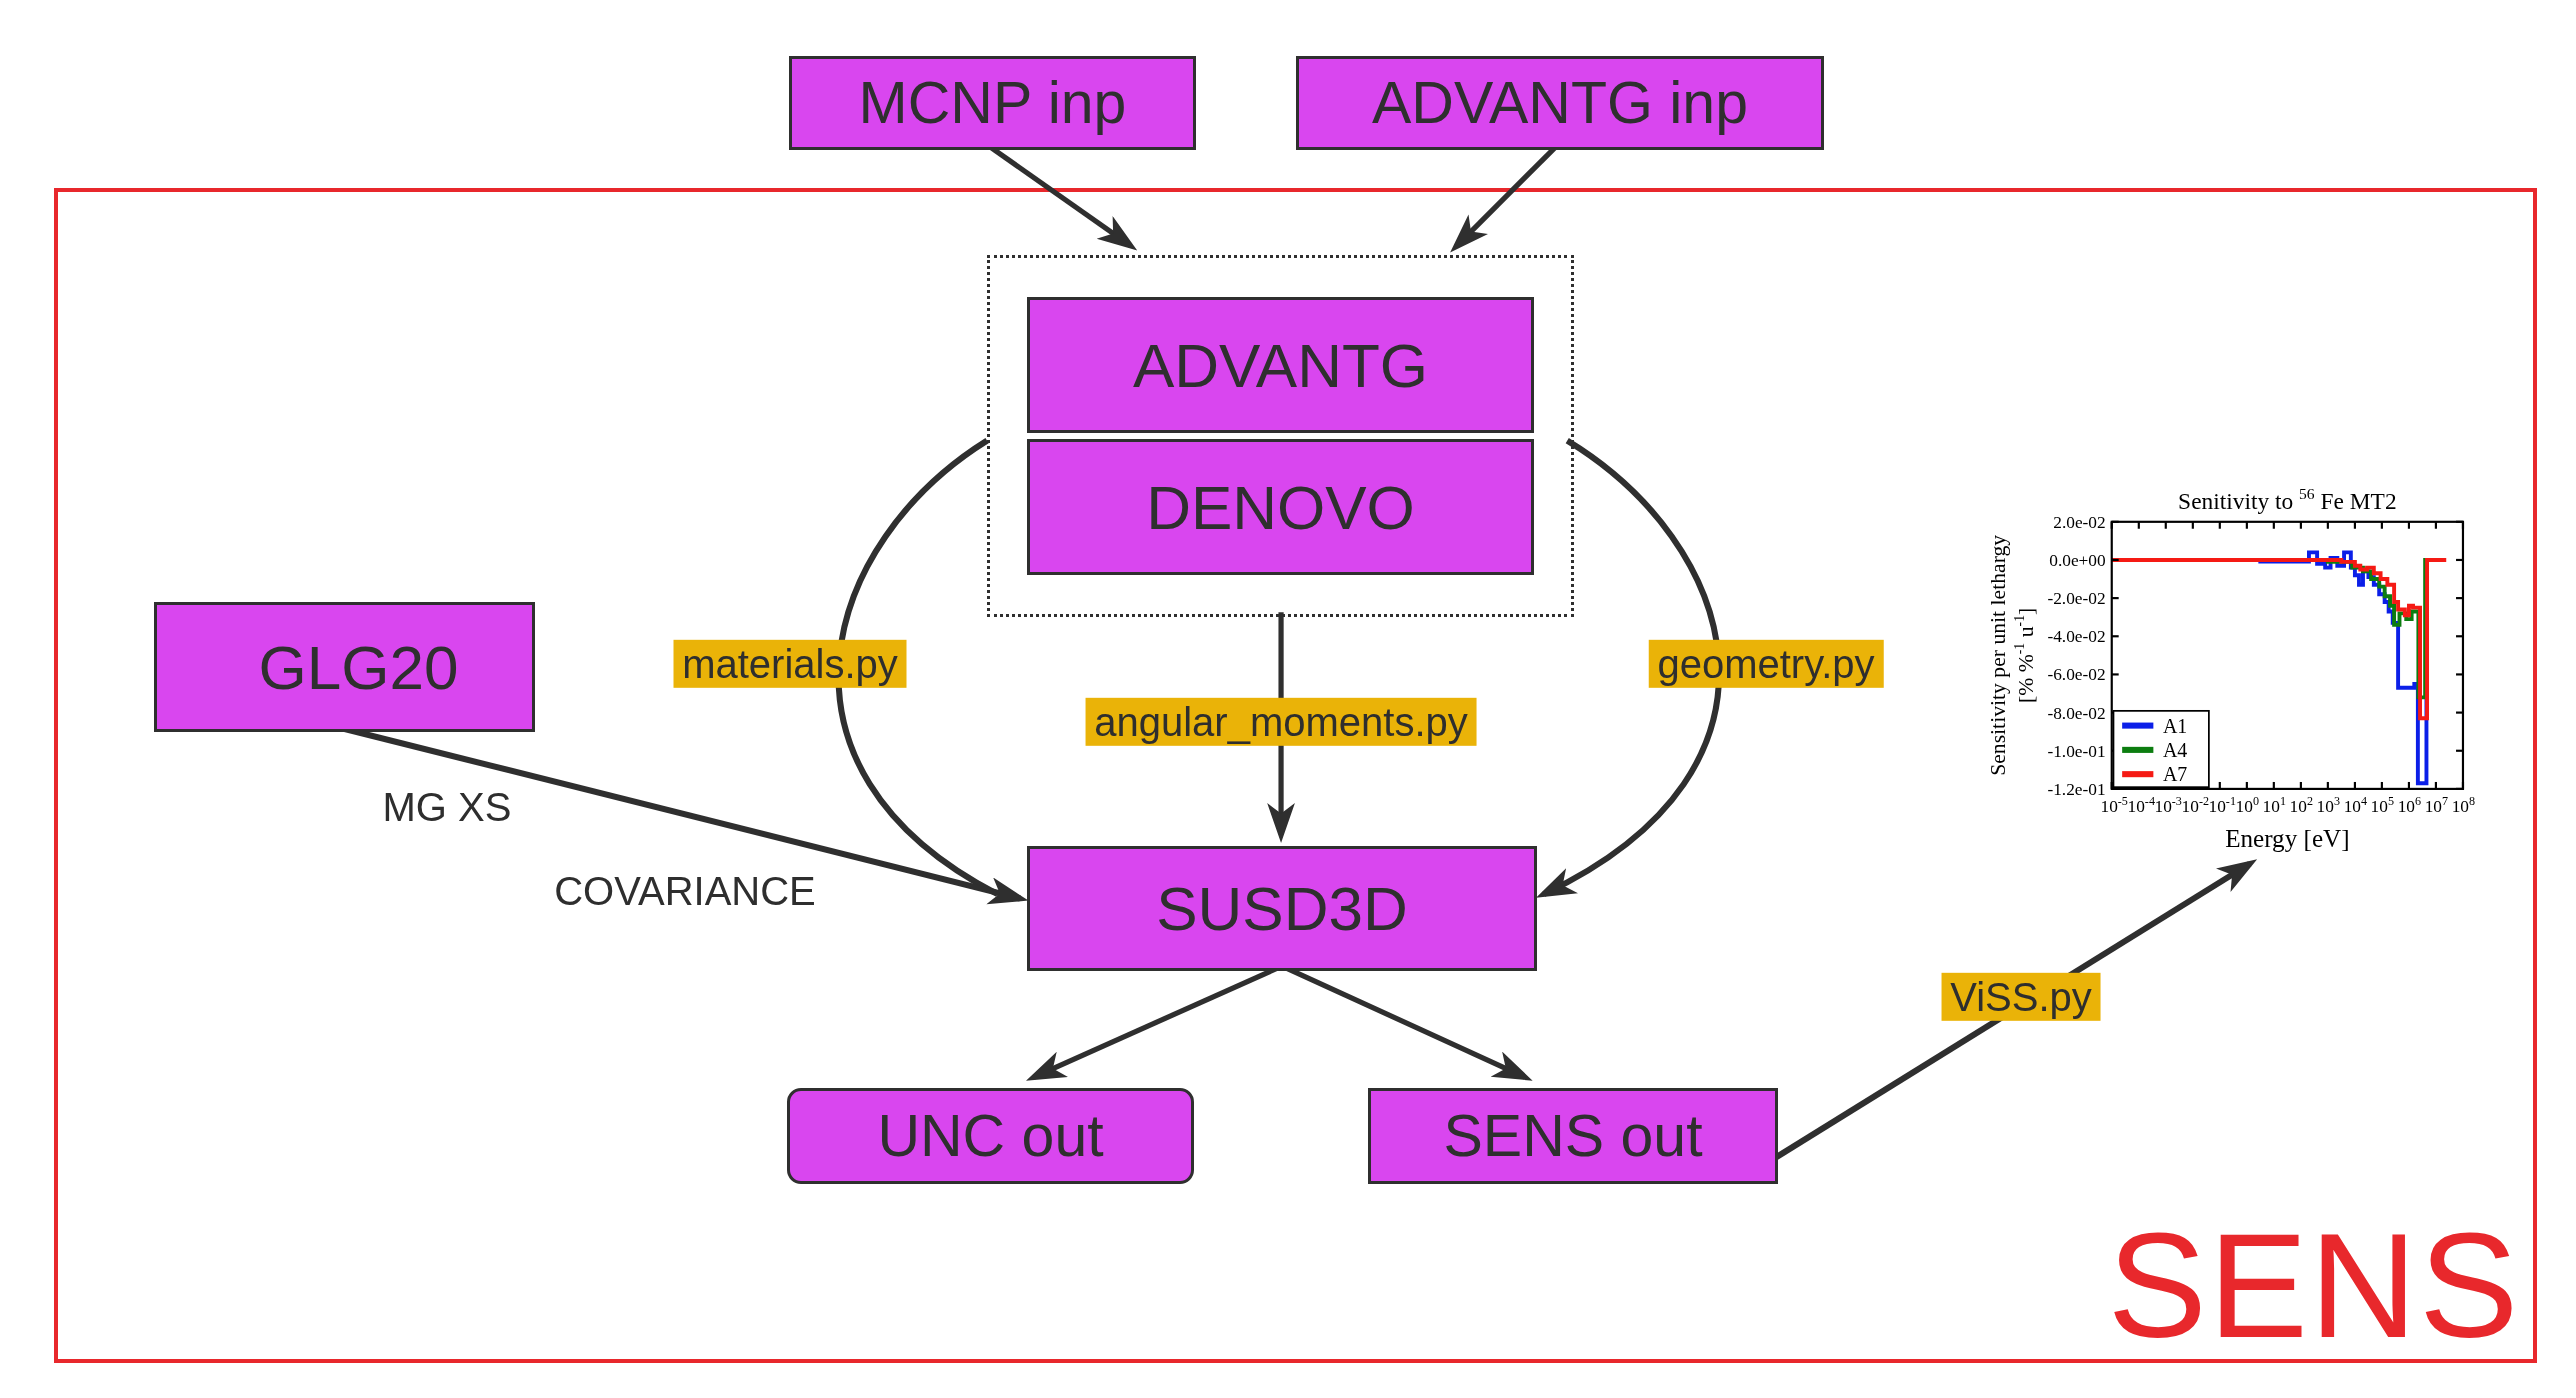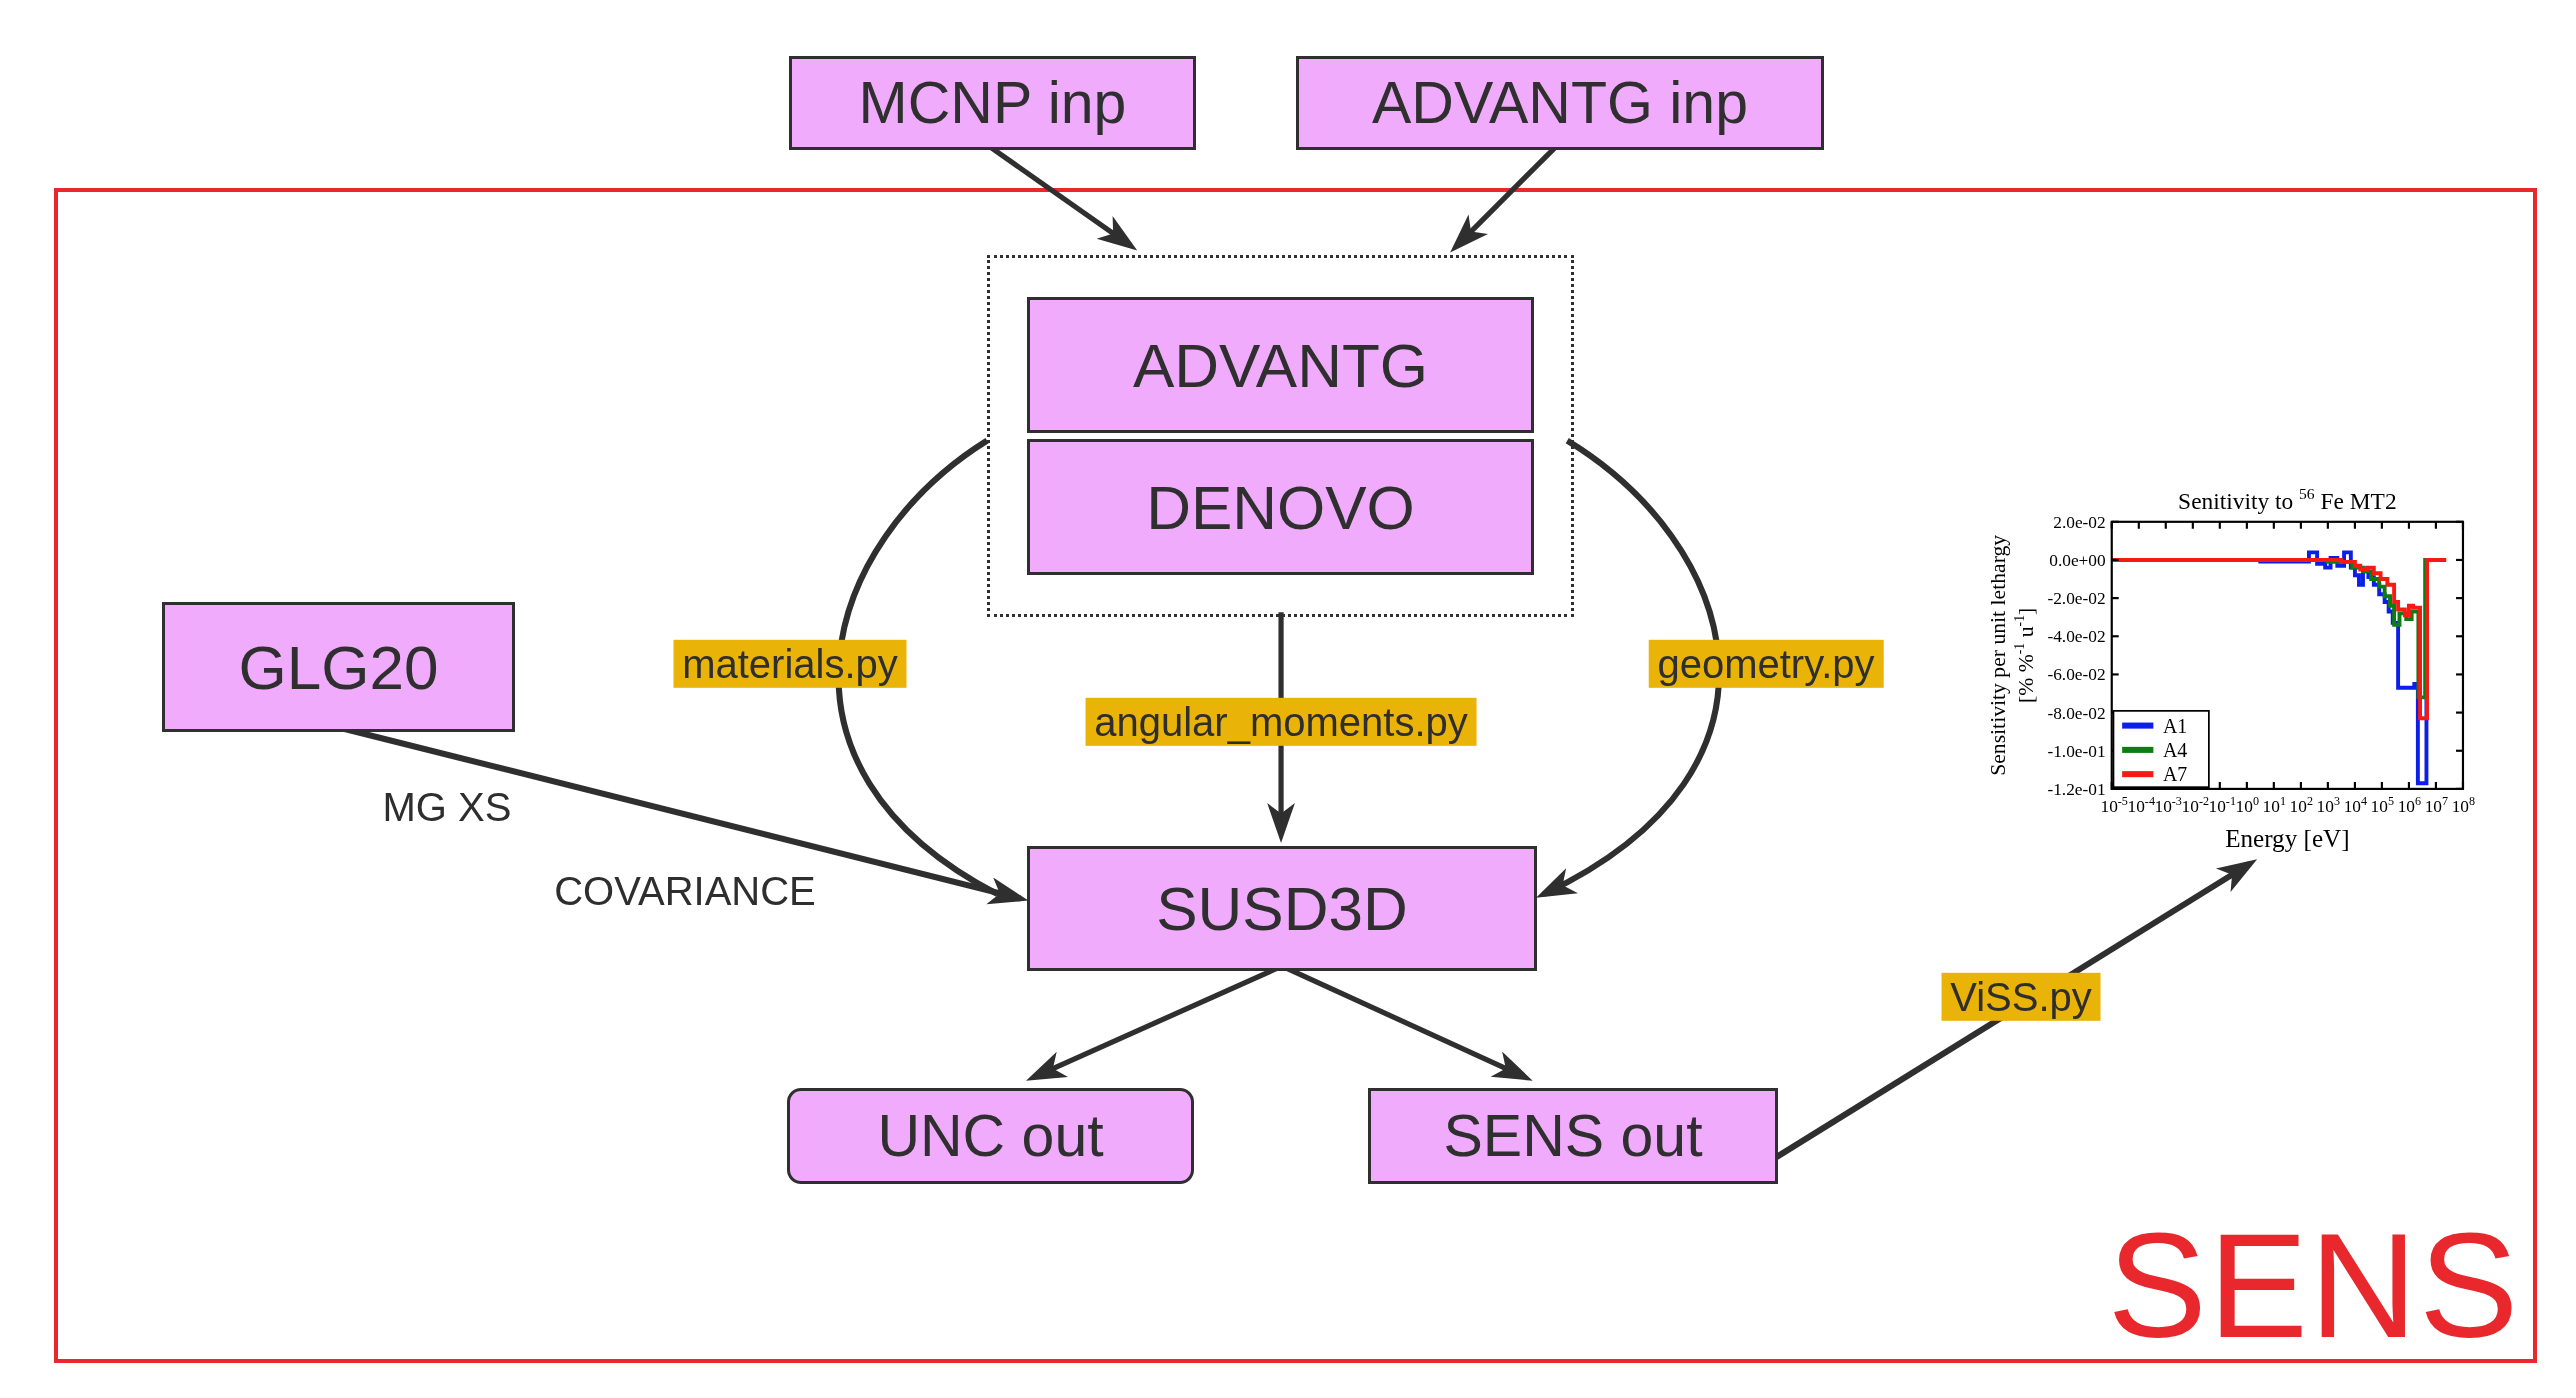--- a/index.html
+++ b/index.html
@@ -1,21 +1,21 @@
 <!DOCTYPE html>
 <html style="--red: #e8282c;font-size:14px"><head>
 <meta charset="utf-8">
 <style>
   html,body{margin:0;padding:0;background:#ffffff;}
   body{width:2576px;height:1398px;position:relative;overflow:hidden;
        font-family:"Liberation Sans",sans-serif;color:#2f2f2f;}
   .abs{position:absolute;}
   #red-frame{left:54px;top:188px;width:2475px;height:1167px;
              border:4.3px solid var(--red,#e8282c);background:transparent;}
-  .node{position:absolute;background:#f0abfc;border:3.5px solid #2f2f2f;
+  .node{position:absolute;background:#d946ef;border:3.5px solid #2f2f2f;
         display:flex;align-items:center;justify-content:center;
         white-space:nowrap;color:#2f2f2f;}
   .node.big{font-size:62px;}
   .node.med{font-size:59px;}
   .dotted{position:absolute;border:3.5px dotted #2f2f2f;background:transparent;}
   #arrow-layer{position:absolute;left:0;top:0;width:2576px;height:1398px;}
   .edge-label{position:absolute;transform:translate(-50%,-50%);
               font-size:40px;color:#2e2e2e;white-space:nowrap;}
   .edge-label.bg{background:#eab308;padding:1.7px 8.7px;}
   #watermark{position:absolute;right:56px;top:1211px;line-height:1;
@@ -52,21 +52,21 @@
 </div>
 
 <div class="dotted" style="left:987px;top:255px;width:581px;height:356px;"></div>
 <div class="node big" style="left:1027px;top:297px;width:501px;height:130px;">
   <span>ADVANTG</span>
 </div>
 <div class="node big" style="left:1027px;top:439px;width:501px;height:130px;">
   <span>DENOVO</span>
 </div>
 
-<div class="node big" style="left:162px;top:602px;width:347px;height:124px;">
+<div class="node big" style="left:154px;top:602px;width:347px;height:124px;padding-left:28px;">
   <span>GLG20</span>
 </div>
 
 <div class="node big" style="left:1027px;top:846px;width:504px;height:119px;">
   <span>SUSD3D</span>
 </div>
 
 <div class="node med" style="left:787px;top:1088px;width:401px;height:90px;border-radius:14px;">
   <span>UNC out</span>
 </div>

